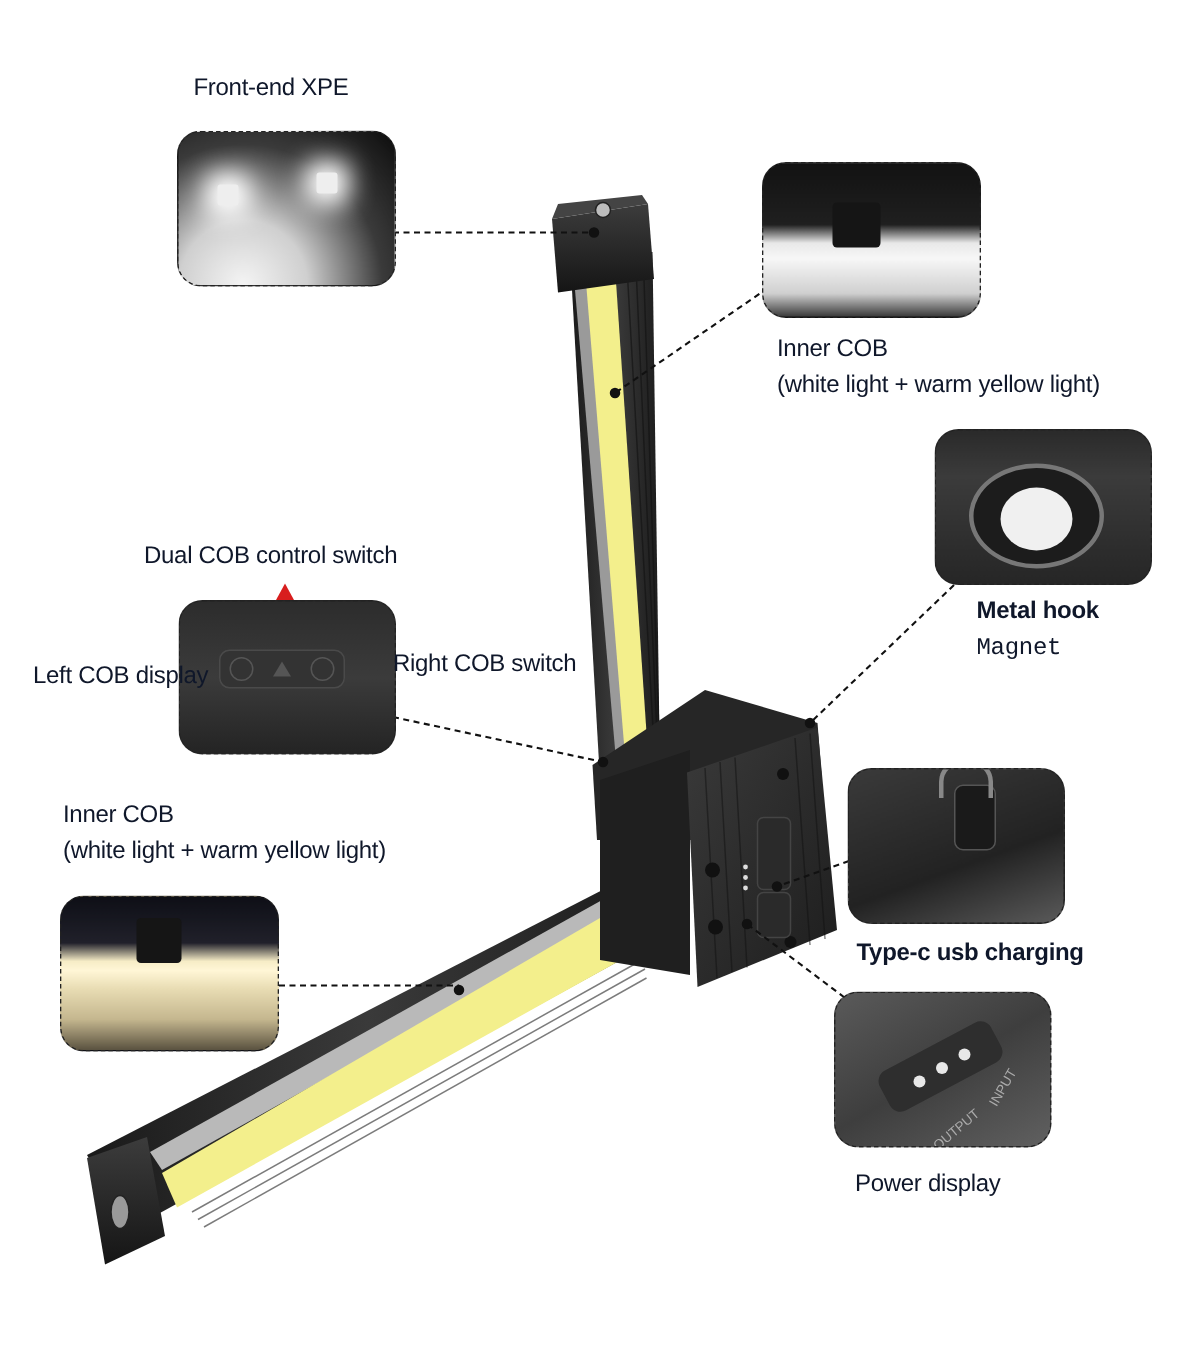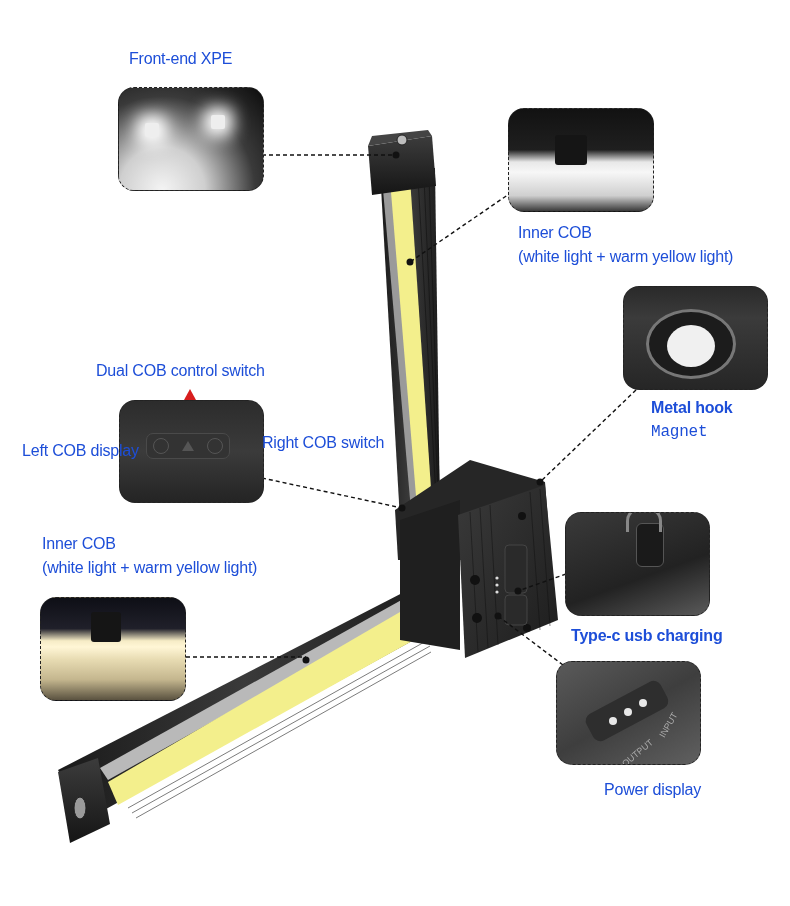--- a/index.html
+++ b/index.html
@@ -1,18 +1,18 @@
 <!DOCTYPE html>
 <html><head>
 <meta charset="utf-8">
 <style>
   html, body { margin: 0; padding: 0; background: #ffffff; }
   body { width: 790px; height: 906px; position: relative; overflow: hidden;
          font-family: "Liberation Sans", "DejaVu Sans", sans-serif; color: #111; }
-  .label { position: absolute; font-size: 16px; line-height: 22px; color: #1d4ed8; white-space: nowrap; letter-spacing: -0.2px; }
+  .label { position: absolute; font-size: 16px; line-height: 22px; color: #0f172a; white-space: nowrap; letter-spacing: -0.2px; }
   .callout-img { position: absolute; border-radius: 16px; border: 1.5px dashed #222; overflow: hidden; box-sizing: border-box; }
   svg.overlay { position: absolute; left: 0; top: 0; }
 
   
   .xpe { background: radial-gradient(ellipse at 30% 100%, #f4f4f4 0%, #cfcfcf 30%, #3a3a3a 65%, #0c0c0c 100%); }
   .cob-white { background: linear-gradient(180deg, #121212 0%, #1f1f1f 40%, #e8e8e8 52%, #f7f7f7 62%, #cfcfcf 85%, #3a3a3a 100%); }
   .cob-warm { background: linear-gradient(180deg, #0e0f16 0%, #20202a 30%, #f6ecc6 42%, #fff6d6 48%, #e8dcb3 60%, #c4b68e 80%, #5a5240 100%); }
   .magnet { background: linear-gradient(180deg, #2a2a2a 0%, #3b3b3b 30%, #262626 100%); }
   .switch { background: linear-gradient(180deg, #2c2c2c 0%, #3b3b3b 50%, #242424 100%); }
   .usb { background: linear-gradient(160deg, #3a3a3a 0%, #222 60%, #5a5a5a 100%); }
@@ -159,13 +159,13 @@
 <div class="label" style="left:571px; top:625px;font-weight:bold;">Type-c usb charging</div>
 
 <div class="callout-img power" style="left:556px; top:661px; width:145px; height:104px;">
   <div style="position:absolute;left:28px;top:34px;width:84px;height:30px;background:#2e2e2e;border-radius:8px;transform:rotate(-28deg);"></div>
   <div style="position:absolute;left:52px;top:55px;width:8px;height:8px;background:#e8e8e8;border-radius:50%;"></div>
   <div style="position:absolute;left:67px;top:46px;width:8px;height:8px;background:#e8e8e8;border-radius:50%;"></div>
   <div style="position:absolute;left:82px;top:37px;width:8px;height:8px;background:#e8e8e8;border-radius:50%;"></div>
   <div style="position:absolute;left:98px;top:58px;font-size:9px;color:#aaa;transform:rotate(-60deg);">INPUT</div>
   <div style="position:absolute;left:62px;top:86px;font-size:9px;color:#aaa;transform:rotate(-40deg);">OUTPUT</div>
 </div>
-<div class="label" style="left:570px; top:779px;margin-left:34px;">Power display</div>
+<div class="label" style="left:570px; top:779px;">Power display</div>
 
 </body></html>

